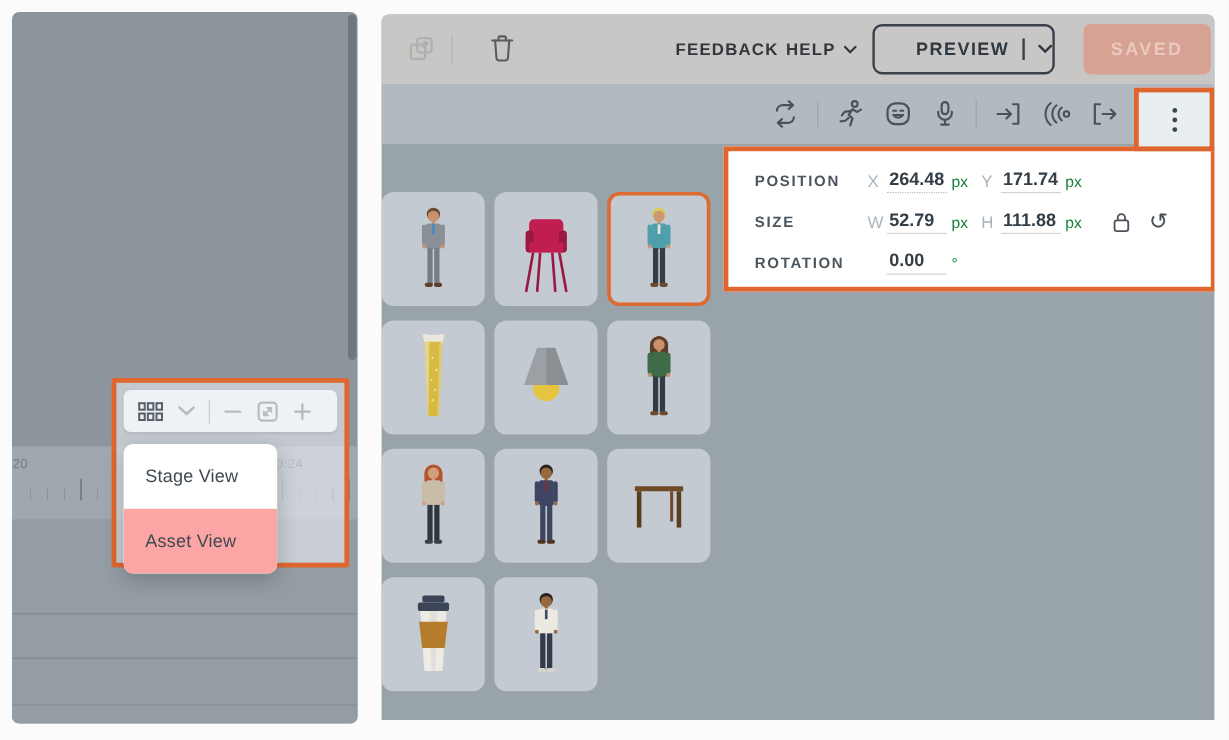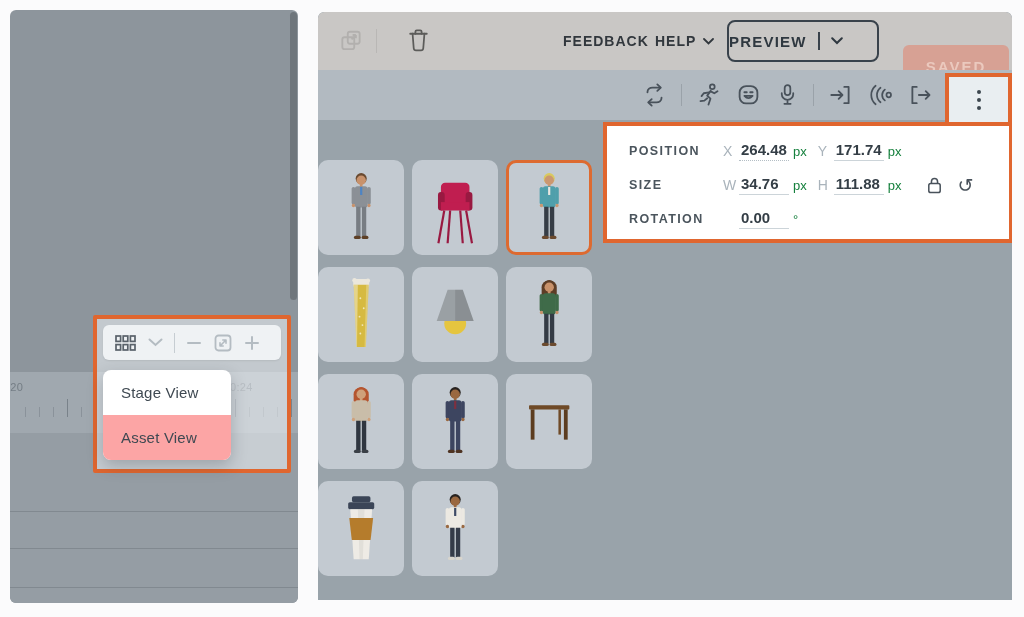--- a/index.html
+++ b/index.html
@@ -26,42 +26,42 @@
 
   
   .lp-orange-box { position:absolute; left:83px; top:305px; width:198px; height:158px;
     border:4px solid #e0662f; background:rgba(240,244,247,.55); border-radius:2px; z-index:3; }
   .lp-toolbar { position:absolute; left:6px; top:6px; width:178px; height:35px; background:#eff2f4;
     border-radius:6px; display:flex; align-items:center; padding:0 11px; gap:11px;
     box-shadow:0 1px 2px rgba(0,0,0,.08); }
   .lp-toolbar .vdiv { width:1px; height:20px; background:#c6cdd2; }
   .lp-dropdown { position:absolute; left:6px; top:51px; width:128px; background:#fff;
     border-radius:8px; box-shadow:0 6px 16px rgba(30,40,48,.25); overflow:hidden; }
-  .dd-item { height:45px; display:flex; align-items:center; padding-left:18px;
+  .dd-item { height:54px; display:flex; align-items:center; padding-left:18px;
     font-size:15px; color:#3f4952; letter-spacing:.2px; }
   .dd-item.selected { background:#fca5a5; }
 
   
   #right-panel { position:absolute; left:318px; top:12px; width:694px; height:588px;
     background:#99a3aa; border-radius:6px 6px 0 0; overflow:hidden;padding-left:30px; }
   .rp-topbar { position:absolute; left:0; top:0; width:100%; height:58px; background:#c9c7c5;
     border-radius:6px 6px 0 0; }
   .tb-icon { position:absolute; top:16px; }
   .tb-div { position:absolute; left:58px; top:17px; width:1px; height:24px; background:#b9b7b5; }
   .tb-text { position:absolute; top:0; height:58px; display:flex; align-items:center;
     font-size:14px; font-weight:bold; letter-spacing:1px; color:#31373d; }
   .feedback { left:245px; }
   .help { left:337px; }
   .btn-preview { position:absolute; left:409px; top:8px; width:152px; height:42px;
-    border:2px solid #39424b; border-radius:8px; display:flex; align-items:center; justify-content:flex-start;
+    border:2px solid #39424b; border-radius:8px; display:flex; align-items:center; justify-content:flex-end;
     gap:11px; color:#2f3840; font-size:15px; font-weight:bold; letter-spacing:1.2px; background:transparent; }
   .btn-preview .sep { width:2px; height:18px; background:#39424b; }
   .btn-saved { position:absolute; left:585px; top:8px; width:106px; height:42px; background:#d7a194;
     border-radius:6px; display:flex; align-items:center; justify-content:center;
-    color:#ebc9be; font-size:15px; font-weight:bold; letter-spacing:2px;margin-top:25px; }
+    color:#ebc9be; font-size:15px; font-weight:bold; letter-spacing:2px; }
 
   .rp-iconrow { position:absolute; left:0; top:58px; width:100%; height:50px; background:#b2bac1; z-index:2; }
   .ir-icons { position:absolute; right:78px; top:0; height:50px; display:flex; align-items:center; gap:13px; }
   .ir-icons .vdiv { width:1px; height:22px; background:#9aa2a9; }
 
   .more-box { position:absolute; left:627px; top:61px; width:67px; height:53px; background:#e9eef1;
     border:4px solid #e0662f; z-index:5; display:flex; align-items:center; justify-content:center; }
   .dots { display:flex; flex-direction:column; gap:4px; }
   .dots i { width:4px; height:4px; border-radius:50%; background:#3c464e; }
 
@@ -240,21 +240,21 @@
       <span class="pfx">X</span>
       <span class="pval dotted">264.48</span>
       <span class="unit">px</span>
       <span class="pfx">Y</span>
       <span class="pval">171.74</span>
       <span class="unit">px</span>
     </div>
     <div class="prop-row">
       <span class="prop-label">SIZE</span>
       <span class="pfx">W</span>
-      <span class="pval">34.76</span>
+      <span class="pval">52.79</span>
       <span class="unit">px</span>
       <span class="pfx">H</span>
       <span class="pval">111.88</span>
       <span class="unit">px</span>
       <svg class="icon" style="margin-left:13px" width="19" height="20" viewBox="0 0 20 21">
         <rect x="4" y="9" width="12" height="9.5" rx="2" stroke="#49525b" stroke-width="1.6" fill="none"></rect>
         <path d="M6.8 9 V6.8 a3.2 3.2 0 0 1 6.4 0 V9" stroke="#49525b" stroke-width="1.6" fill="none"></path>
       </svg>
       <span style="margin-left:13px;font-size:19px;color:#49525b;line-height:1">↺</span>
     </div>

